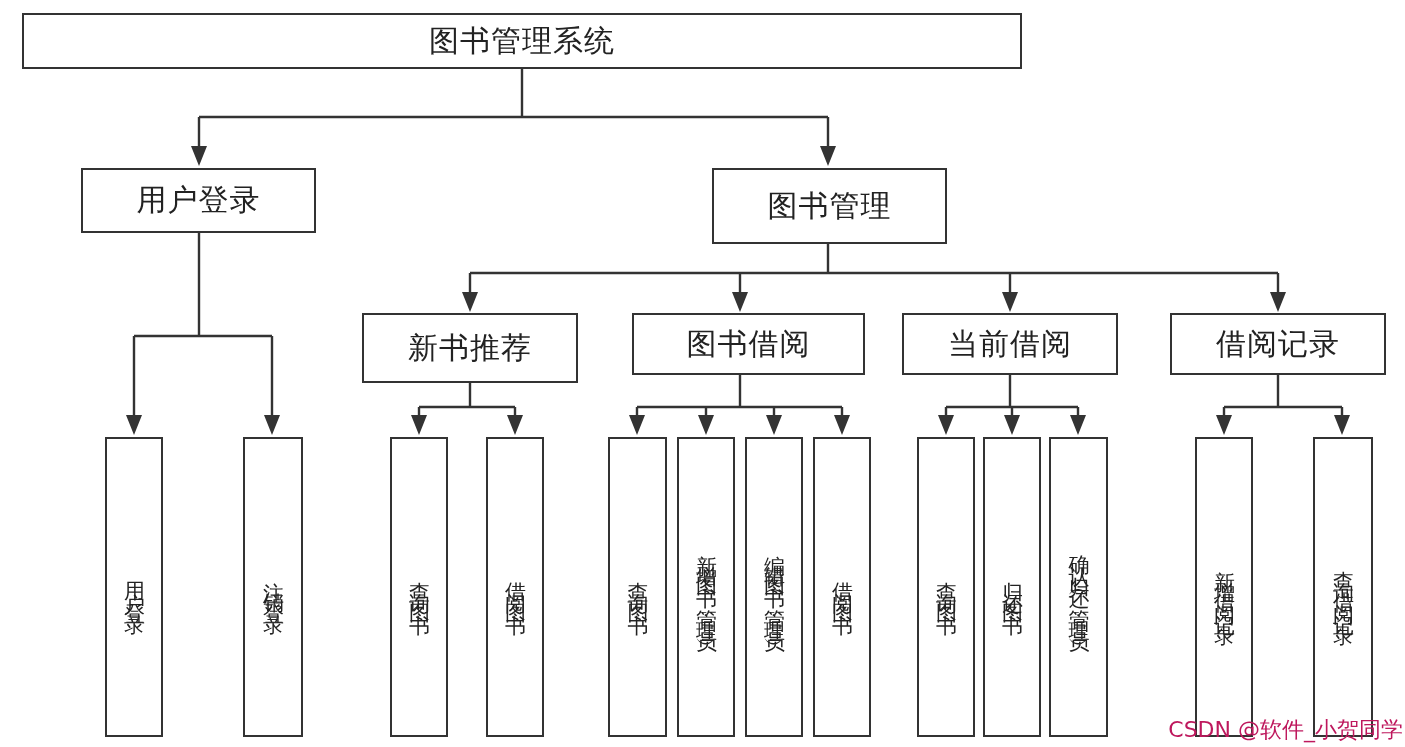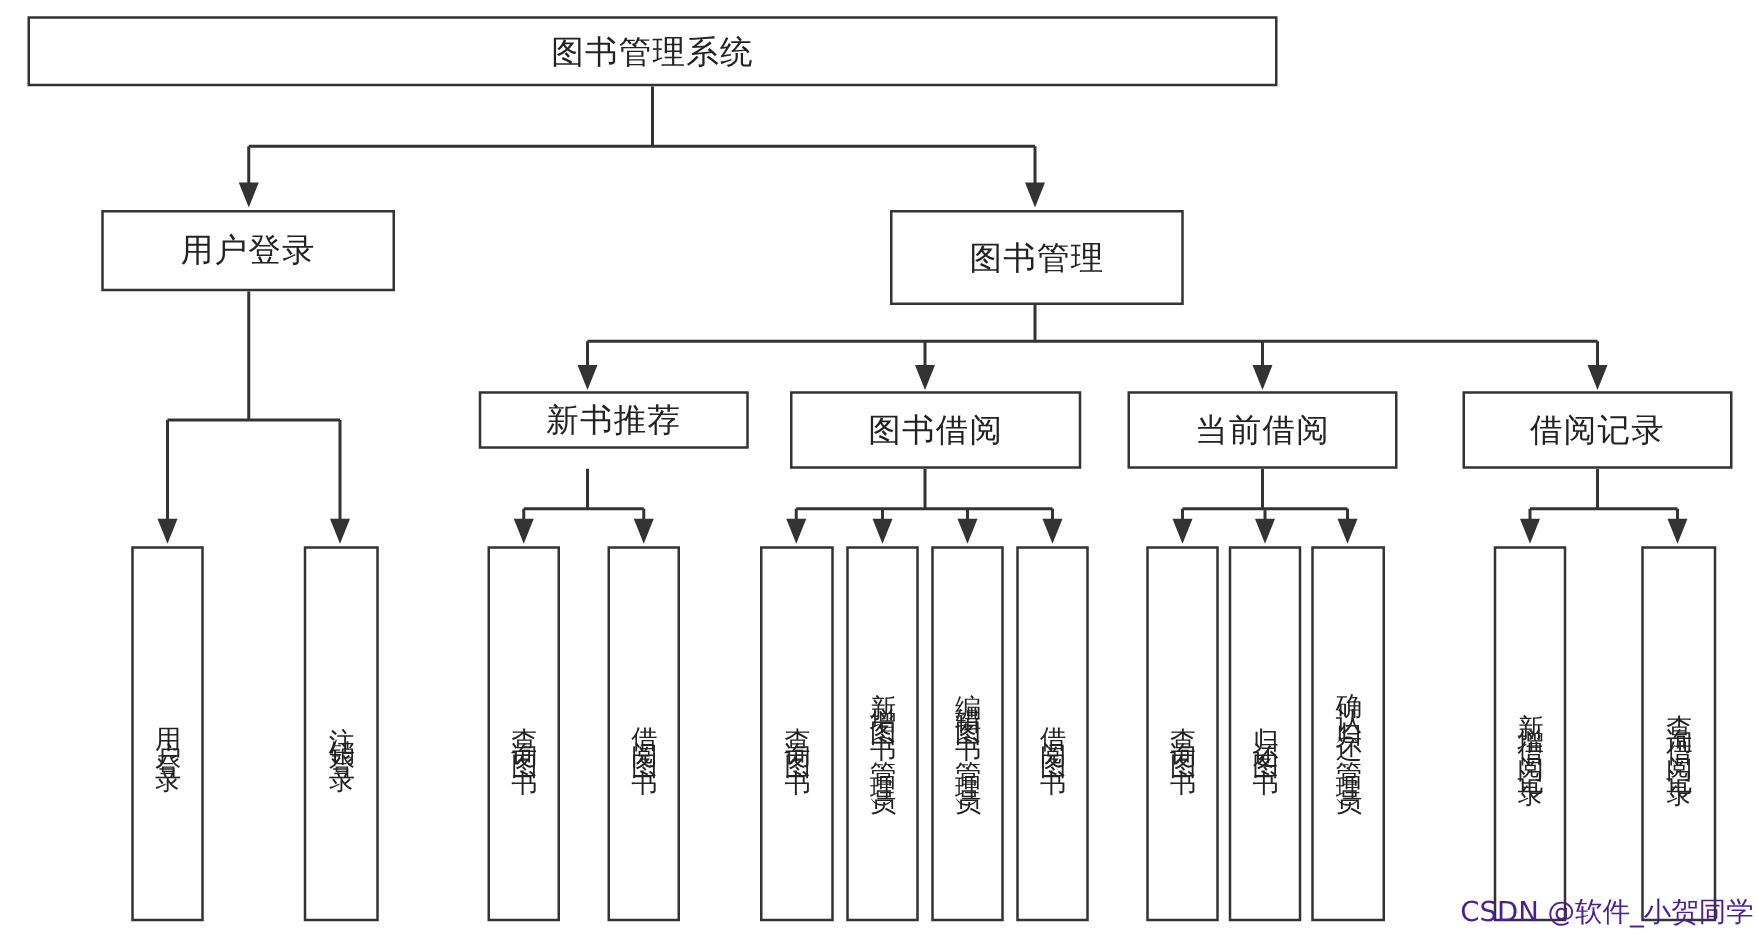--- a/index.html
+++ b/index.html
@@ -17,40 +17,40 @@
   .box{
     position:absolute;
     box-sizing:border-box;
     border:2px solid #333333;
     background:#ffffff;
     display:flex;
     align-items:center;
     justify-content:center;
   }
   .box.h .lbl{
-    font-size:26px;
+    font-size:30px;
     letter-spacing:1px;
     white-space:nowrap;
   }
   .box.v{width:58px;height:300px;}
   .box.v .vlbl{
     display:block;
     writing-mode:vertical-rl;
     text-orientation:mixed;
     font-size:21px;
     letter-spacing:11px;
     line-height:1;
     white-space:nowrap;
   }
   #watermark{
     position:absolute;
     right:2px;
     top:715px;
     font-size:22px;
-    color:#4c1d95;
+    color:#be185d;
     white-space:nowrap;
     z-index:5;
   }
 </style>
 </head>
 <body>
 
 <div id="canvas">
 
   <svg id="connector-svg" viewBox="0 0 1405 747">
@@ -88,21 +88,21 @@
     <span class="lbl">图书管理系统</span>
   </div>
 
   <div class="box h" style="left:81px;top:168px;width:235px;height:65px">
     <span class="lbl">用户登录</span>
   </div>
   <div class="box h" style="left:712px;top:168px;width:235px;height:76px">
     <span class="lbl">图书管理</span>
   </div>
 
-  <div class="box h" style="left:383px;top:313px;width:216px;height:46px">
+  <div class="box h" style="left:362px;top:313px;width:216px;height:70px">
     <span class="lbl">新书推荐</span>
   </div>
   <div class="box h" style="left:632px;top:313px;width:233px;height:62px">
     <span class="lbl">图书借阅</span>
   </div>
   <div class="box h" style="left:1170px;top:313px;width:216px;height:62px">
     <span class="lbl">借阅记录</span>
   </div>
   <div class="box h" style="left:902px;top:313px;width:216px;height:62px">
     <span class="lbl">当前借阅</span>

